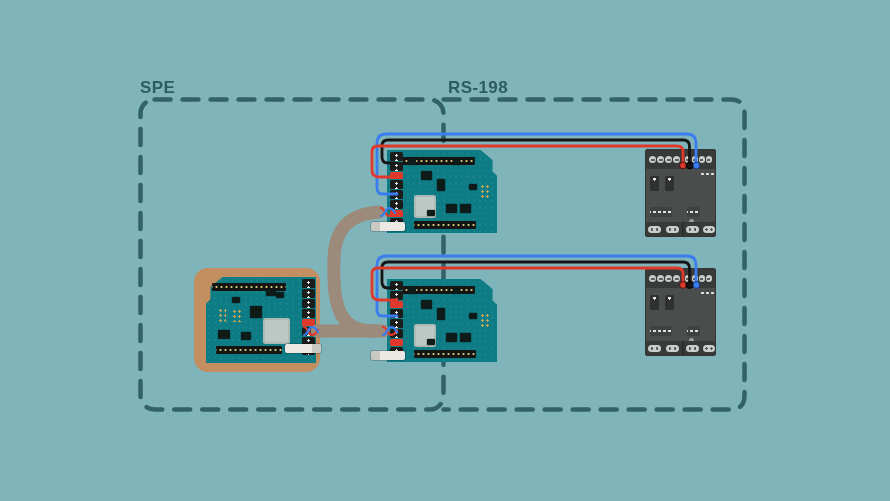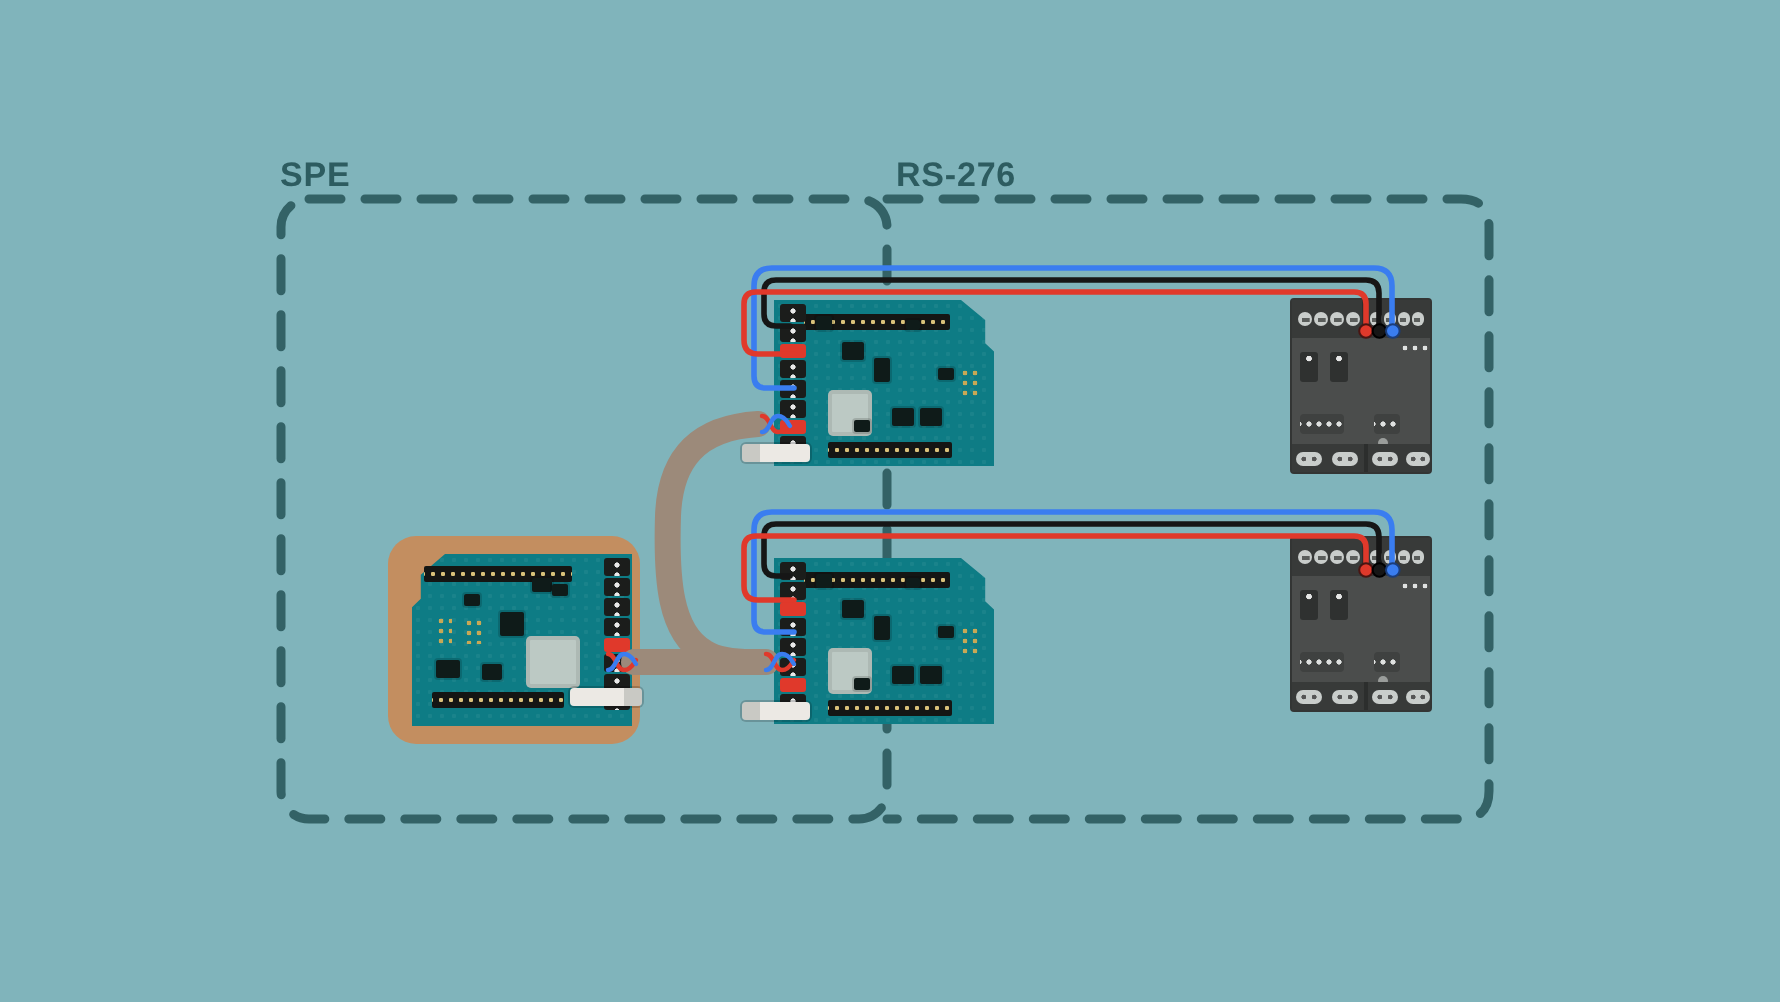--- a/index.html
+++ b/index.html
@@ -98,21 +98,21 @@
 <body>
 
 <div class="canvas">
 
   <svg class="layer base" width="890" height="501">
     <rect x="140.5" y="99.5" width="303" height="310" rx="14" fill="none" style="stroke:var(--line,#336266)" stroke-width="4.5" stroke-dasharray="16 12" stroke-linecap="round"></rect>
     <path d="M 443.5 99.5 H 730.5 Q 744.5 99.5 744.5 113.5 V 395.5 Q 744.5 409.5 730.5 409.5 H 443.5" fill="none" style="stroke:var(--line,#336266)" stroke-width="4.5" stroke-dasharray="16 12" stroke-linecap="round"></path>
   </svg>
 
   <div class="region-label" style="left:140px;top:78px;">SPE</div>
-  <div class="region-label" style="left:448px;top:78px;">RS-276</div>
+  <div class="region-label" style="left:448px;top:78px;">RS-198</div>
 
   <div class="highlight"></div>
 
   <div class="board" style="left:206px;top:277px;width:110px;height:86px;">
     <div class="pcb pcb-l"></div>
     <div class="hdr" style="left:6px;top:6px;width:74px;"></div>
     <div class="hdr" style="left:10px;top:69px;width:66px;"></div>
     <div class="tblk" style="left:96px;top:2px;height:9px;"></div>
     <div class="tblk" style="left:96px;top:12px;height:9px;"></div>
     <div class="tblk" style="left:96px;top:22px;height:9px;"></div>

